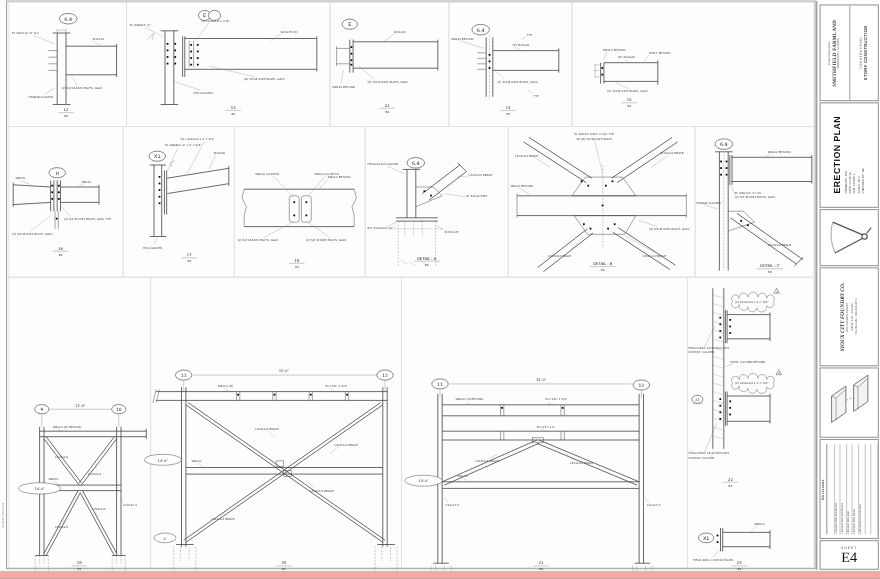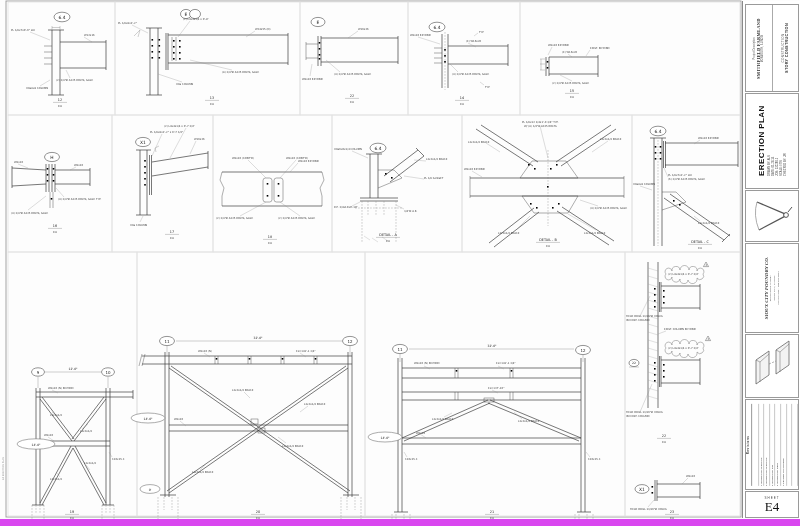--- a/index.html
+++ b/index.html
@@ -1,16 +1,16 @@
 <!DOCTYPE html>
 <html><head>
 <meta charset="utf-8">
 <style>
   html,body{margin:0;padding:0;background:#9b9b9b;font-family:"Liberation Sans",sans-serif;}
-  .page{position:relative;width:800px;height:526px;background:#d946ef;overflow:hidden;}
+  .page{position:relative;width:800px;height:526px;background:#fca5a5;overflow:hidden;}
   .sheet{position:absolute;left:0;top:0;width:800px;height:519px;background:#fdfdfd;}
   svg text{font-family:"DejaVu Sans",sans-serif;}
   .cell{fill:none;stroke:#e2e2e2;stroke-width:.8;}
   .frame{fill:none;stroke:#9a9a9a;stroke-width:.9;}
   .s{stroke:#3d3d3d;stroke-width:.7;fill:none;}
   .sl{stroke:#4a4a4a;stroke-width:.45;fill:none;}
   .ld{stroke:#8a8a8a;stroke-width:.3;fill:none;}
   .dim{stroke:#777;stroke-width:.35;fill:none;}
   .dsh{stroke:#8a8a8a;stroke-width:.4;fill:none;stroke-dasharray:1.8 1.2;}
   .hat{stroke:#9a9a9a;stroke-width:.3;fill:none;}

